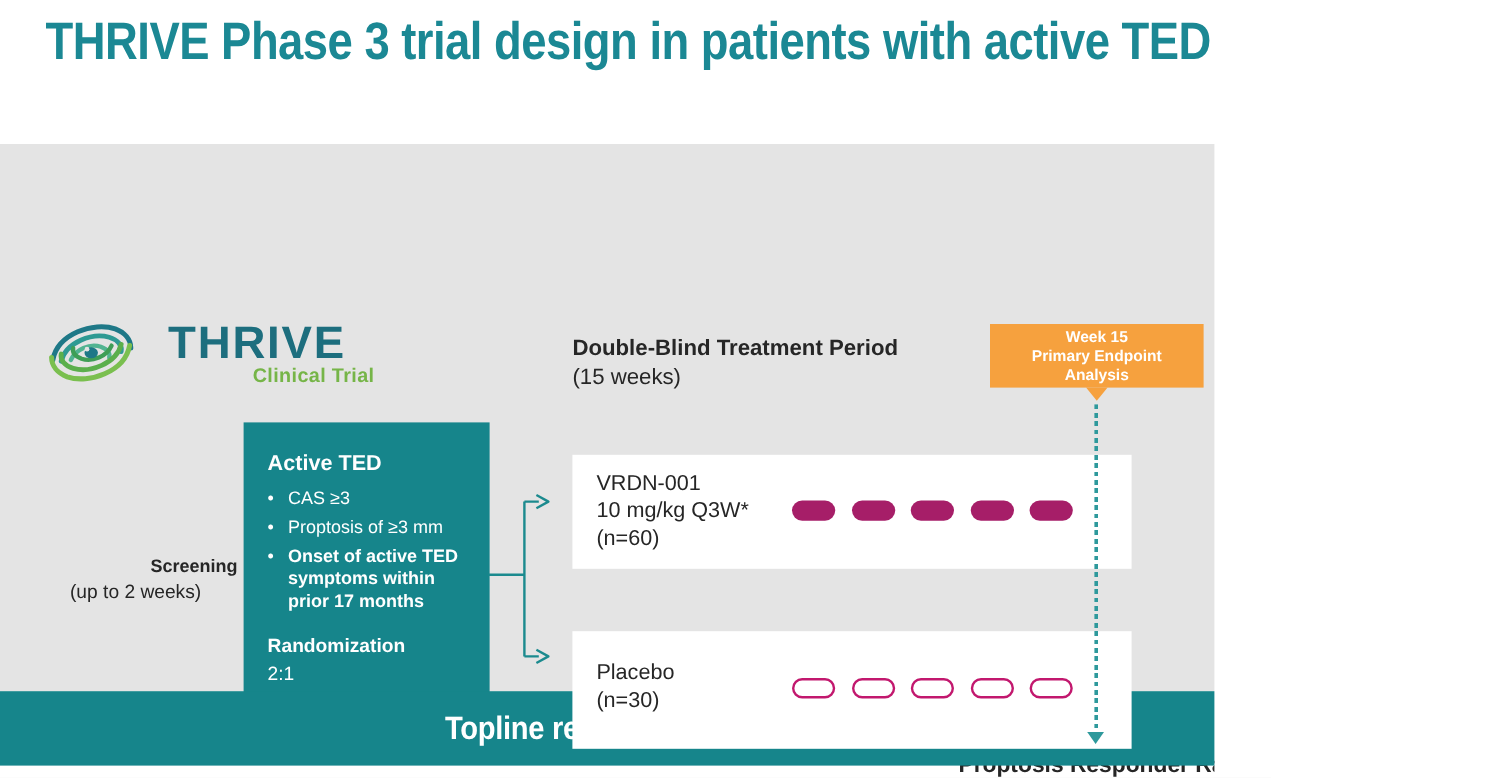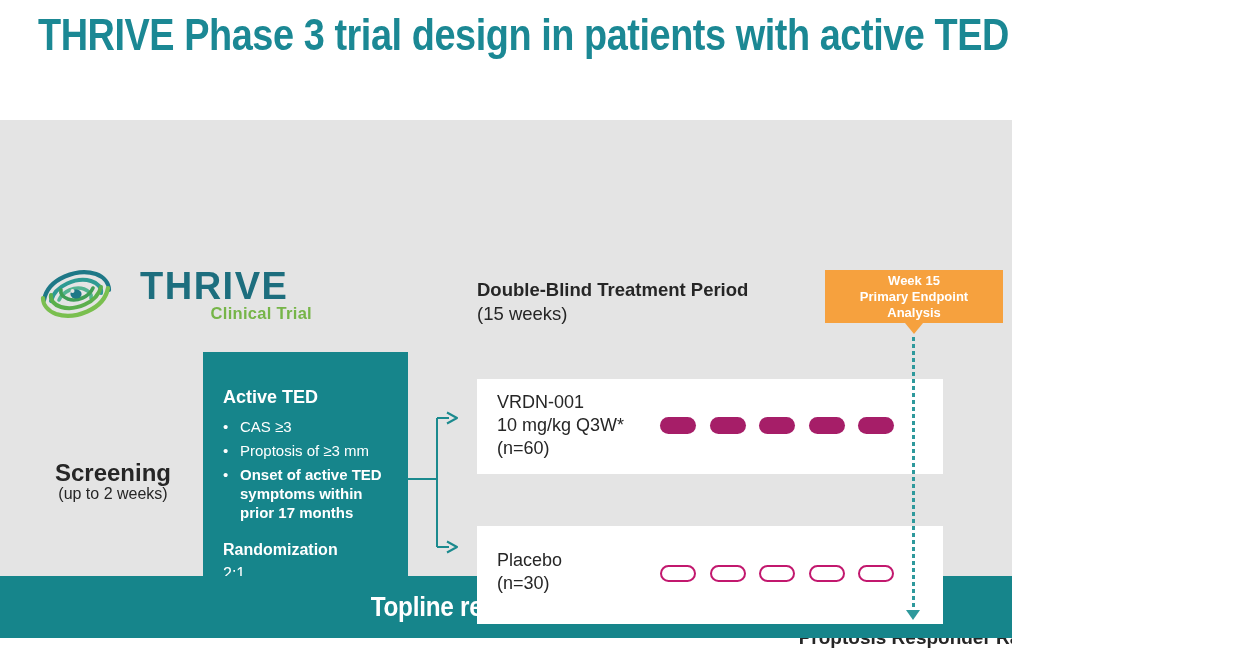--- a/index.html
+++ b/index.html
@@ -45,26 +45,26 @@
     position:absolute;left:906px;top:490px;width:0;height:0;z-index:5;
     border-left:7px solid transparent;border-right:7px solid transparent;
     border-top:10px solid var(--dot-line);
   }
   .endpoint-label{
     position:absolute;left:738px;top:507px;width:360px;text-align:center;
     font-size:19px;font-weight:bold;color:var(--text-dark);
   }
   
   .screening{position:absolute;left:28px;top:342px;width:170px;text-align:center;color:var(--text-dark);}
-  .screening-title{font-size:24px;font-weight:bold;line-height:22px;}
+  .screening-title{font-size:15px;font-weight:bold;line-height:22px;text-align:right;}
   .screening-sub{font-size:16px;line-height:20px;}
   
   .elig{
     position:absolute;left:203px;top:232px;width:205px;height:270px;background:var(--teal);
-    color:#ffffff;box-sizing:border-box;padding:35px 12px 0 20px;
+    color:#ffffff;box-sizing:border-box;padding:24px 12px 0 20px;
   }
   .elig-title{font-size:18px;font-weight:bold;margin-bottom:9px;}
   .elig ul{list-style:none;margin:0;padding:0;}
   .elig li{display:flex;font-size:15px;line-height:19px;margin-bottom:5px;}
   .elig li .bullet{width:17px;flex:0 0 17px;}
   .elig li.bold .btxt{font-weight:bold;}
   .elig-rand{font-size:16px;font-weight:bold;margin-top:19px;}
   .elig-ratio{font-size:16px;margin-top:6px;}
   .elig-n{font-size:16px;margin-top:13px;}
   

